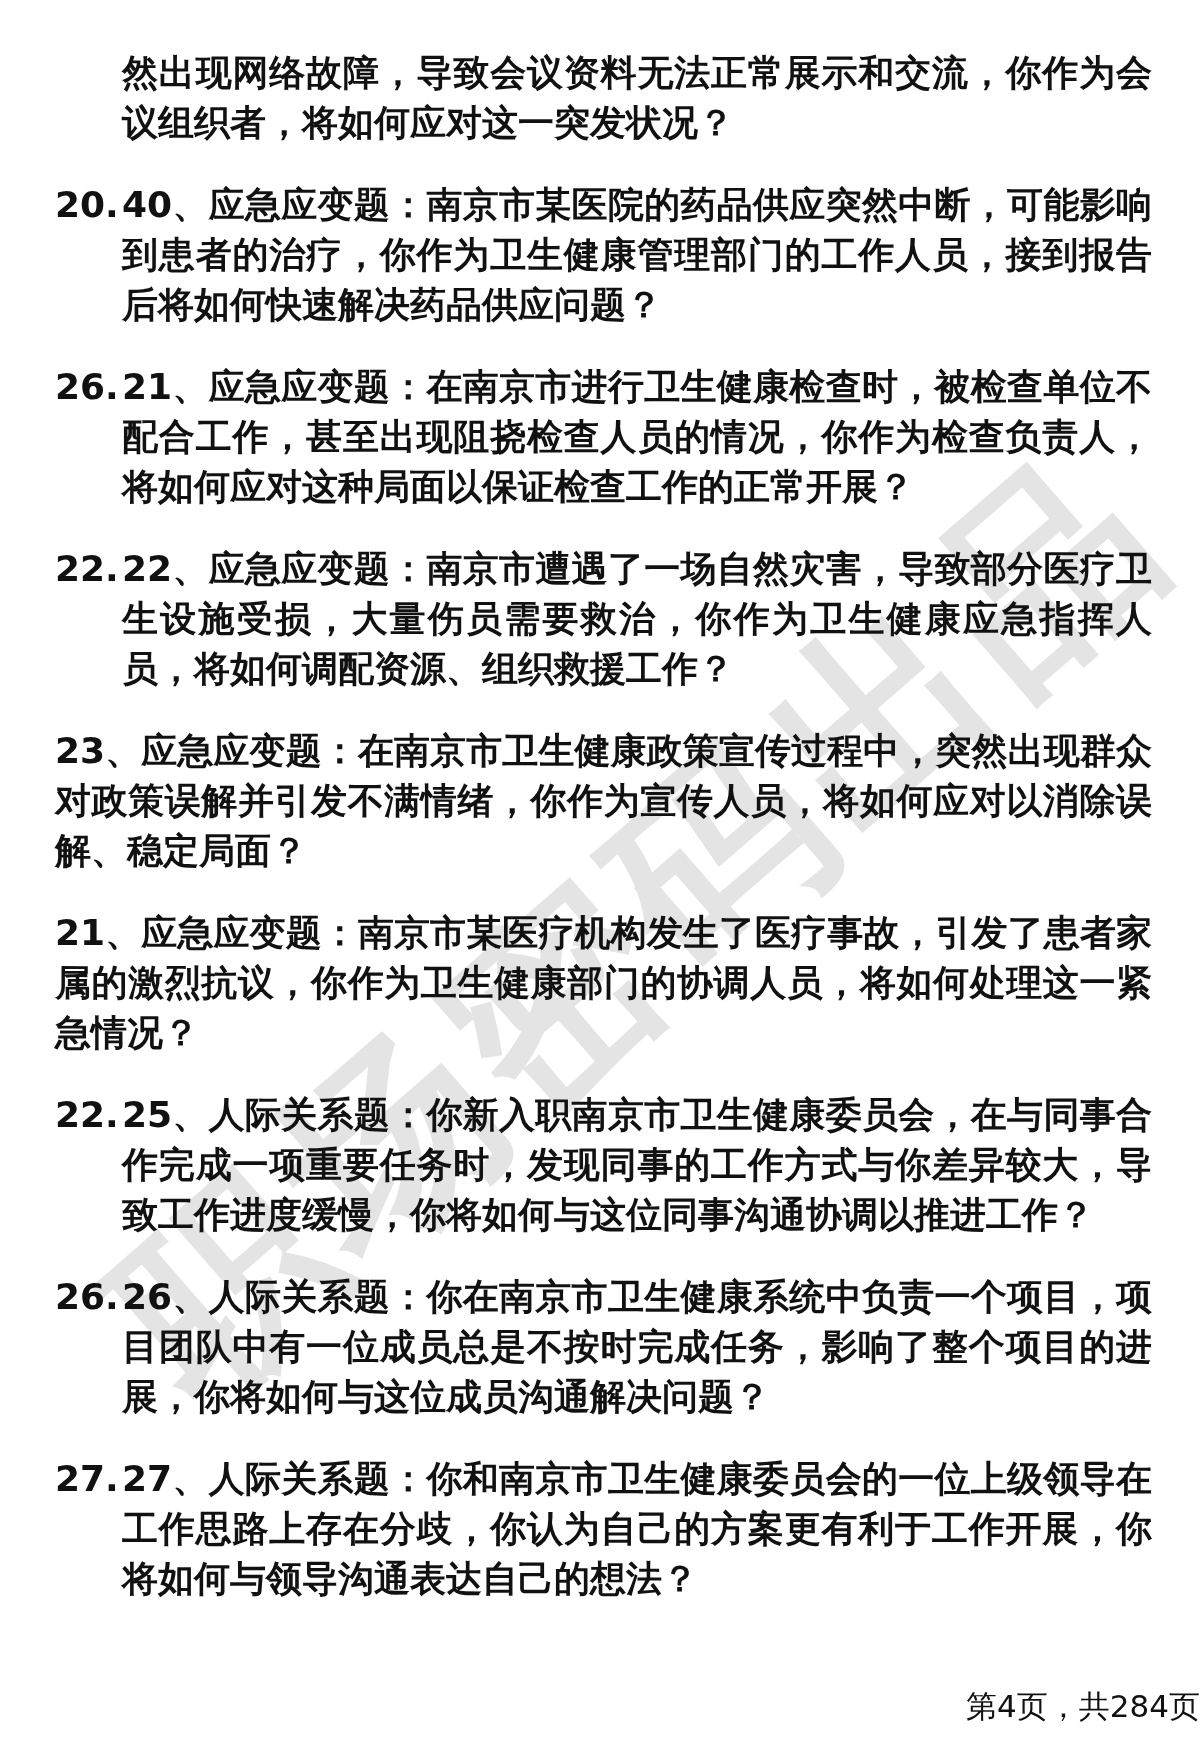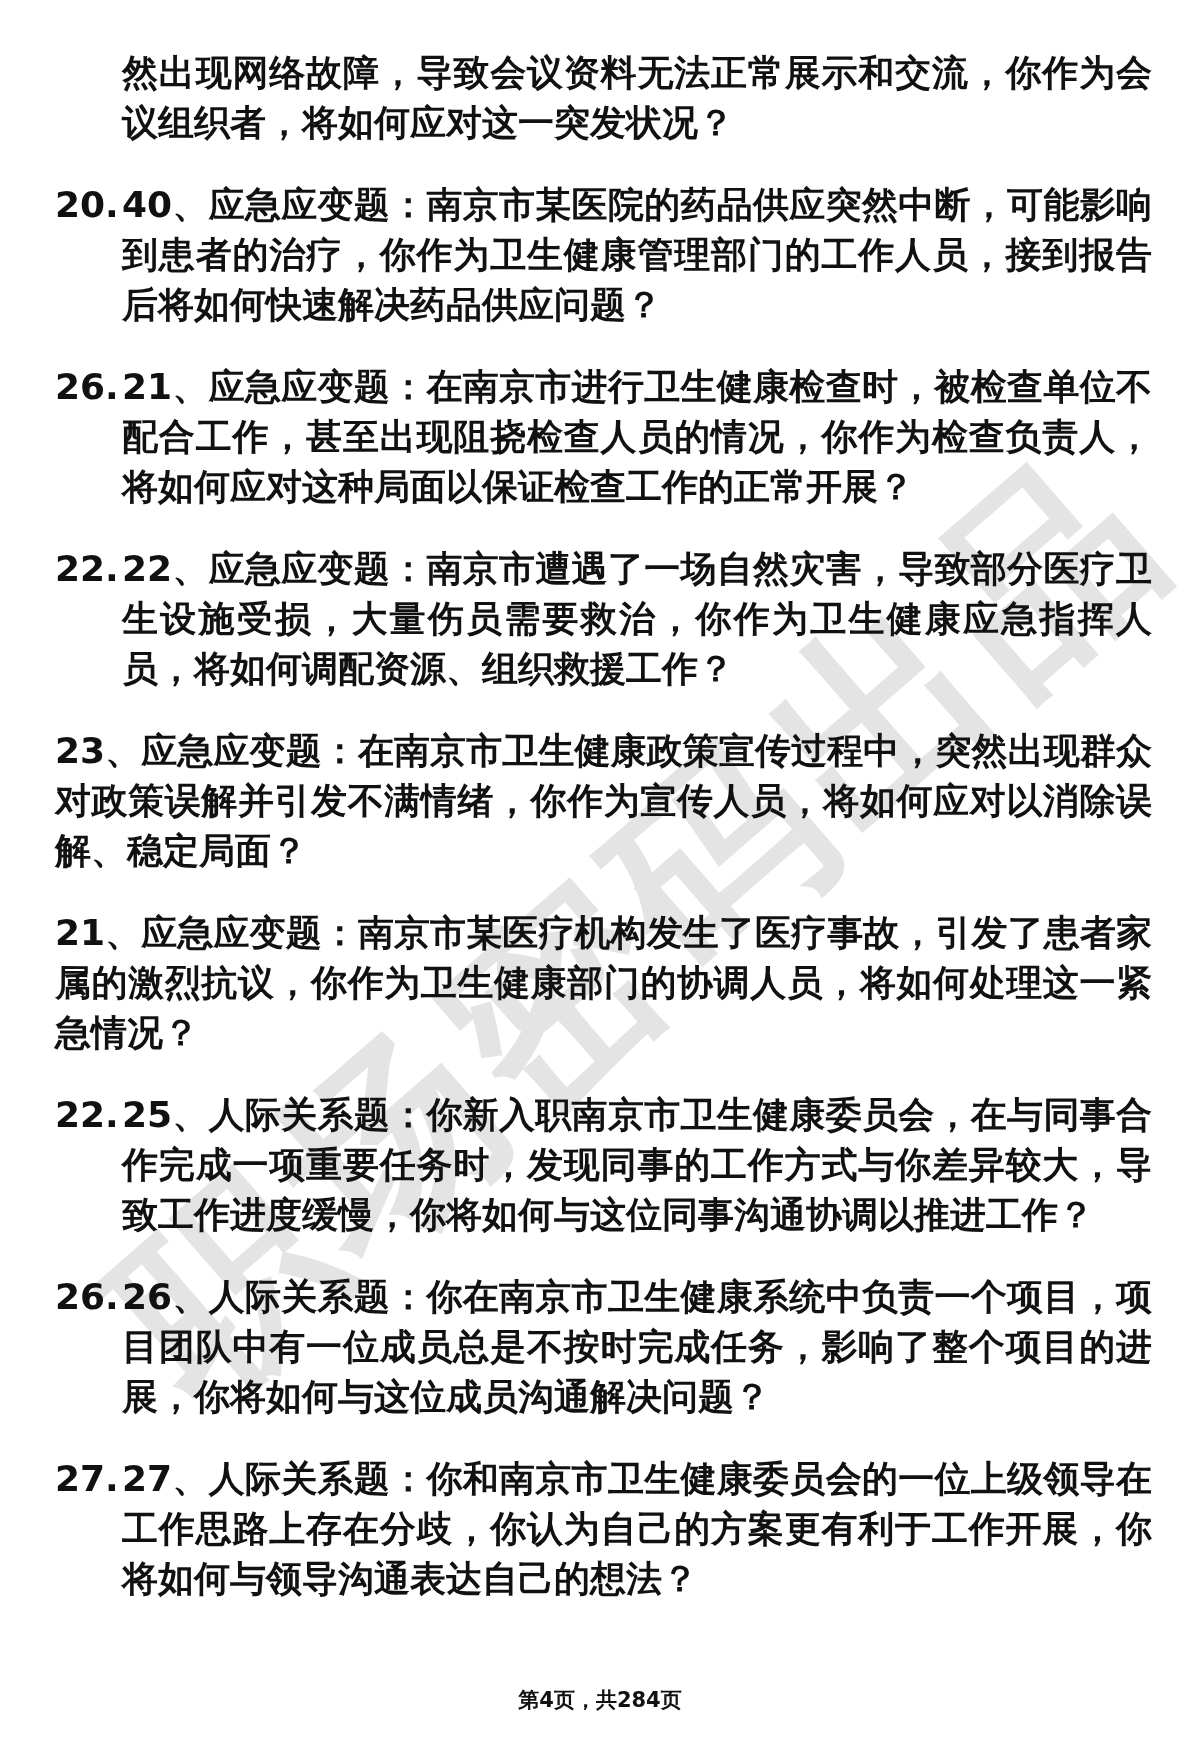--- a/index.html
+++ b/index.html
@@ -54,23 +54,23 @@
   }
   .q-text {
     flex: 1 1 auto;
     text-align: justify;
   }
   .footer {
     position: absolute;
     left: 0;
     top: 1686px;
     width: 100%;
-    text-align: center;
-    font-size: 21px;
-    font-weight: 700;
+    text-align: right;
+    font-size: 31px;
+    font-weight: 400;
     z-index: 1;
   }
 </style>
 </head>
 <body>
 
 <div class="page">
 
   <div class="watermark">职场密码出品</div>
 

